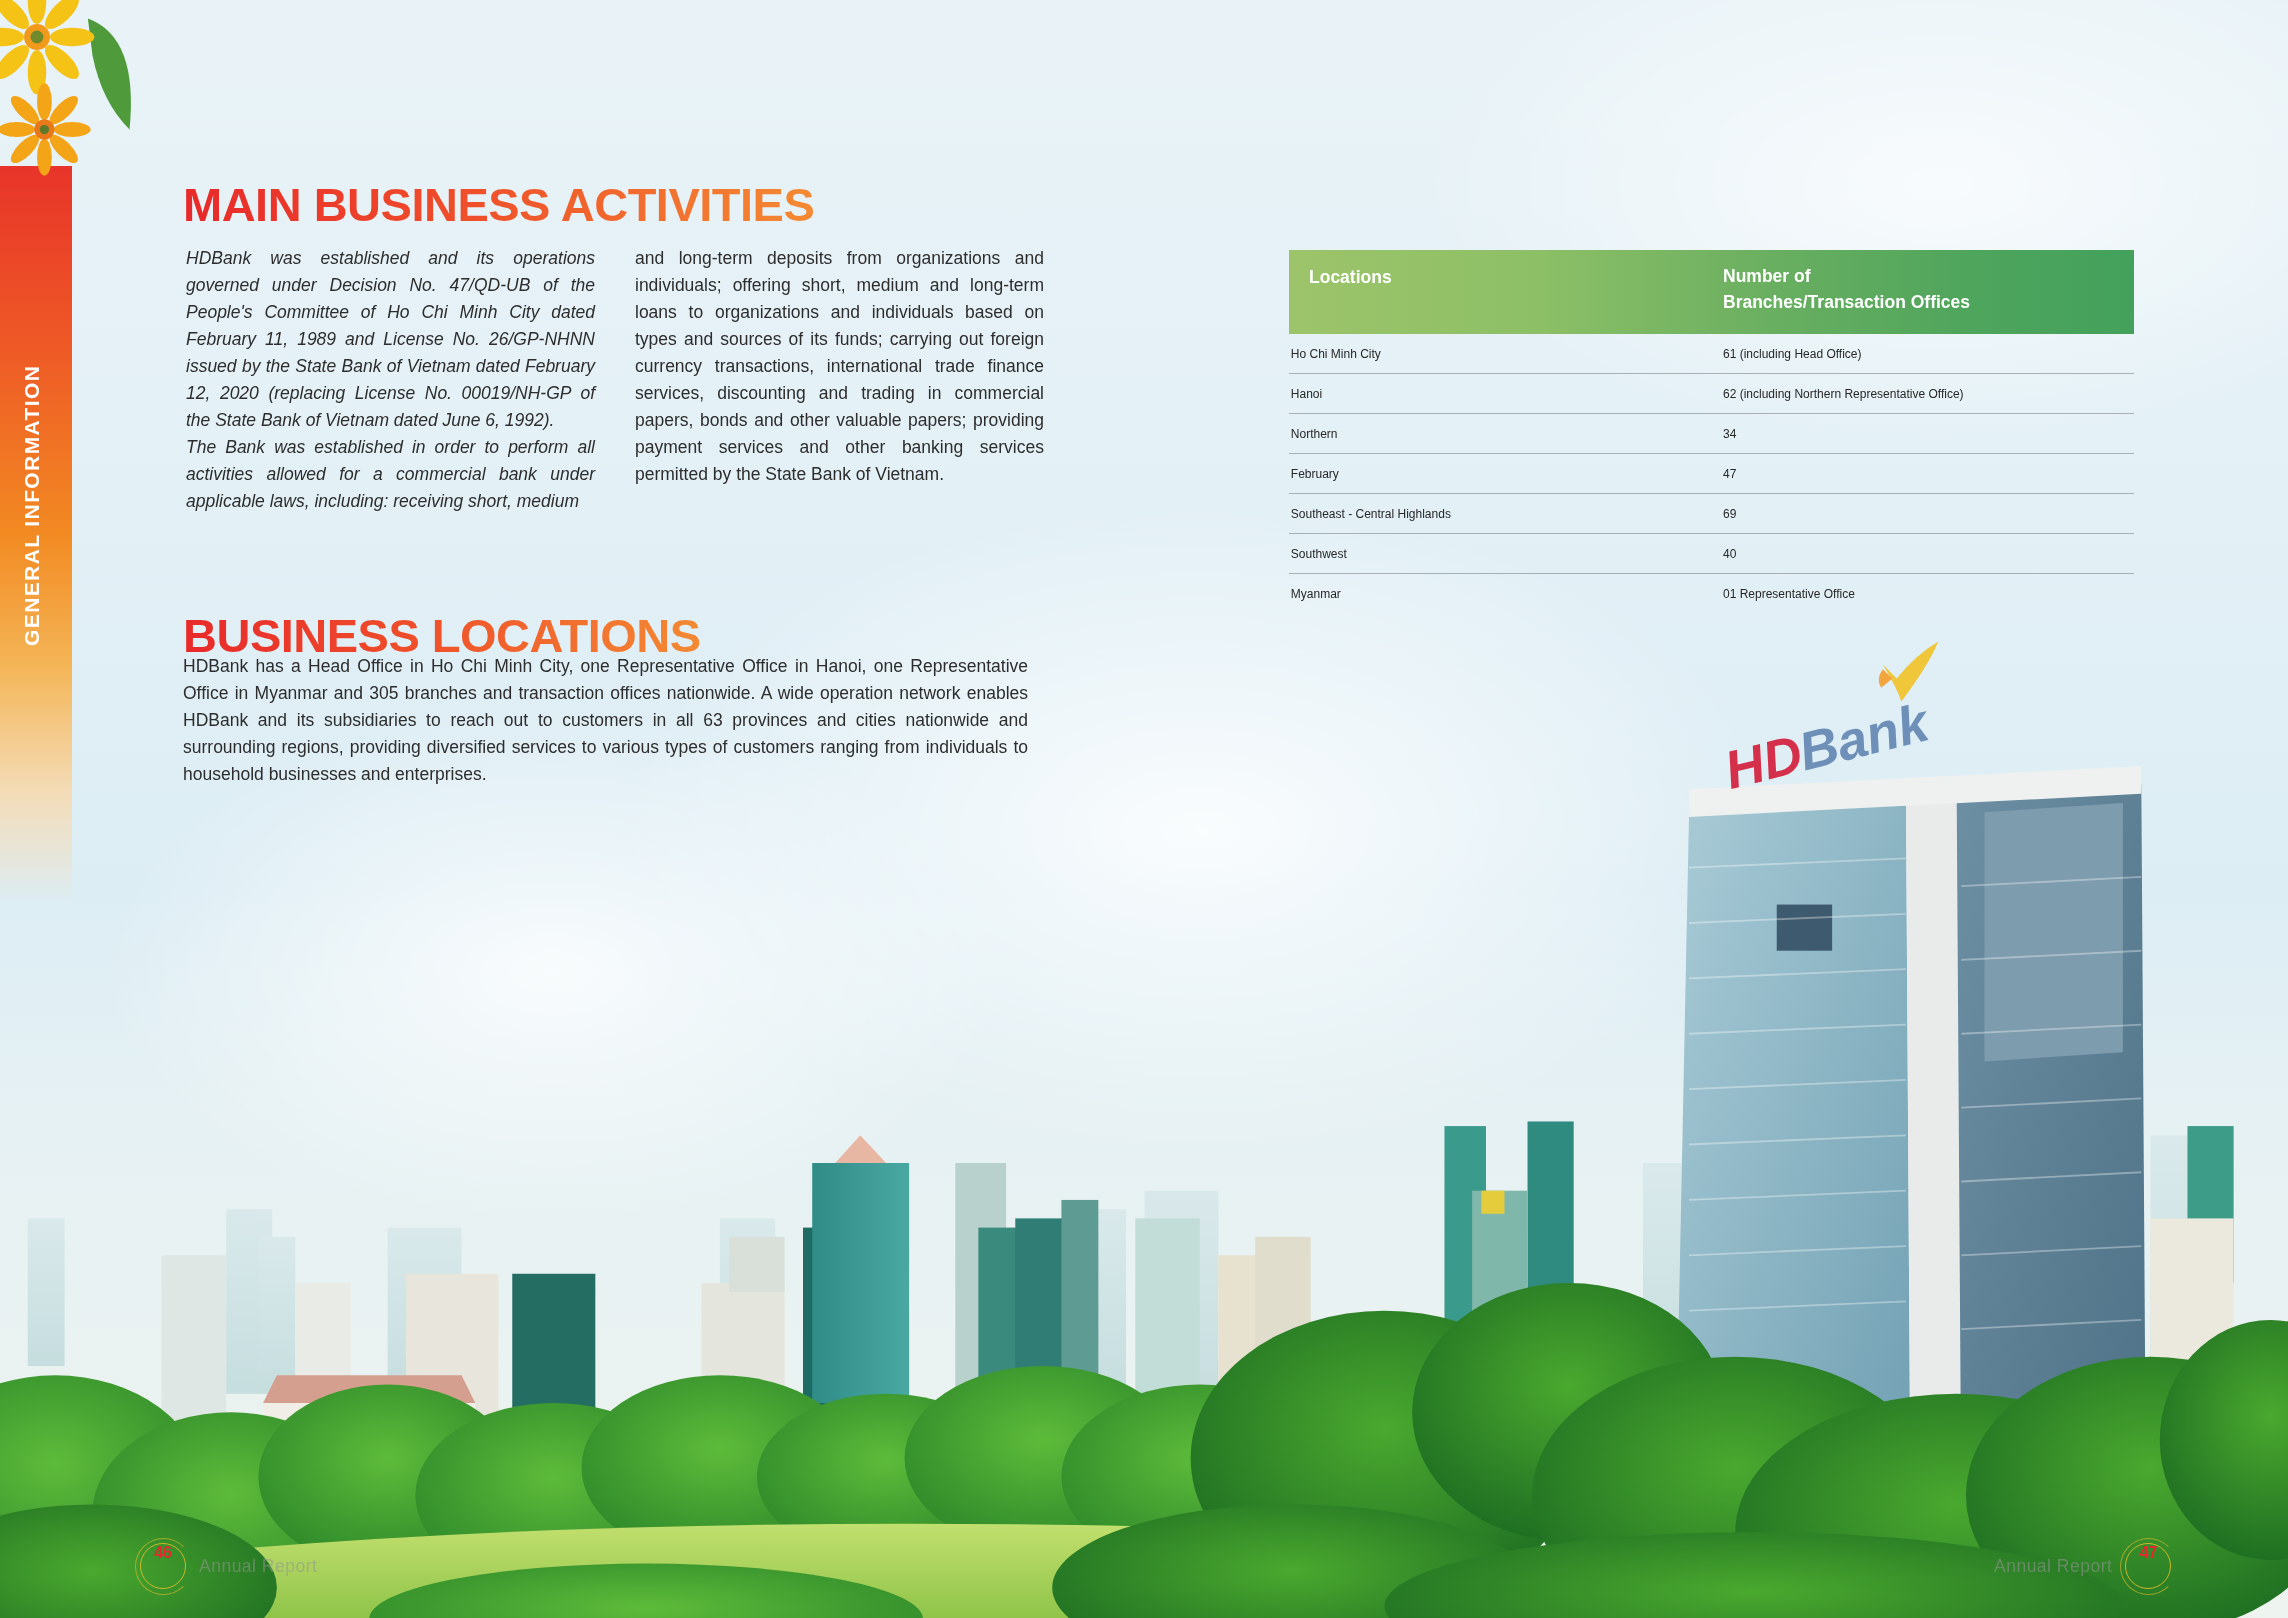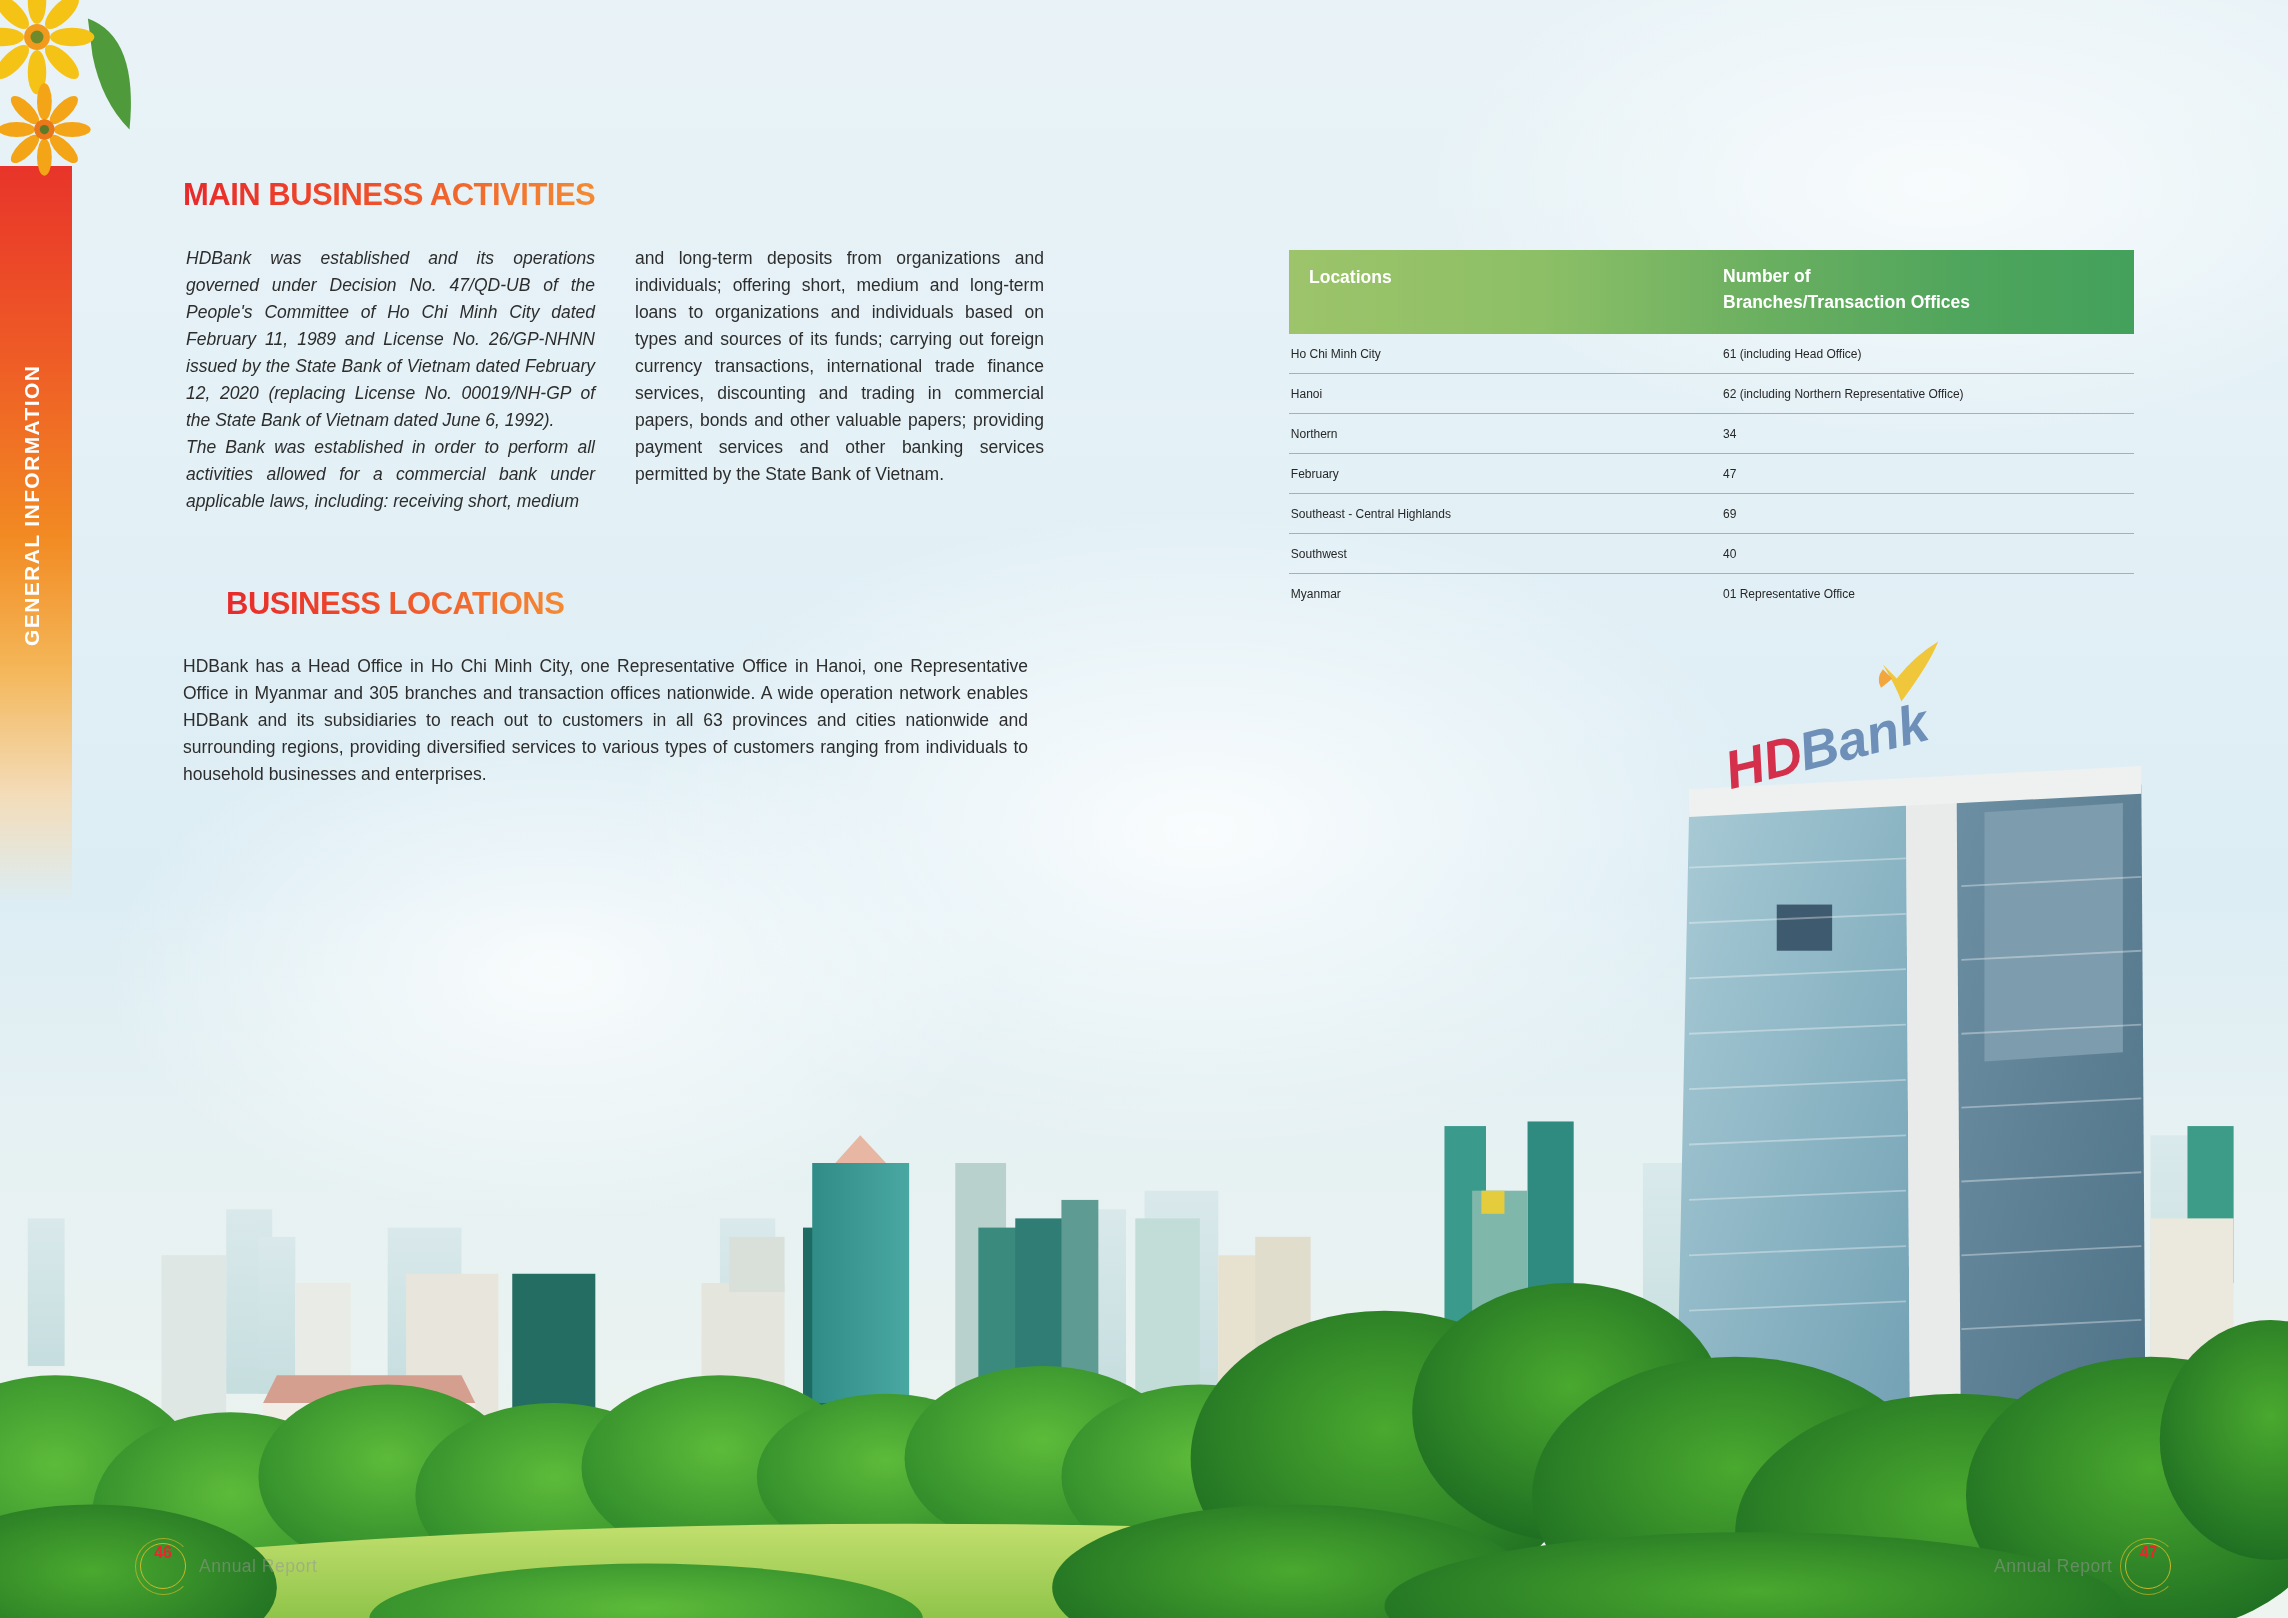--- a/index.html
+++ b/index.html
@@ -28,28 +28,28 @@
     position: absolute; left: 20px; top: 480px;
     transform: rotate(-90deg); transform-origin: left top;
     color: #ffffff; font-weight: bold; font-size: 21px; letter-spacing: 1.4px;
     white-space: nowrap;
   }
   .flowers { position: absolute; left: 0; top: 0; width: 148px; height: 185px; }
 
   
   .section-title {
     position: absolute; left: 183px;
-    font-family: "Liberation Sans", sans-serif; font-weight: bold; font-size: 31px;
+    font-family: "Liberation Sans", sans-serif; font-weight: bold; font-size: 47px;
     letter-spacing: -0.5px;
     background: linear-gradient(90deg, #e8292a 0%, #ef4f2a 45%, #f48a33 100%);
     -webkit-background-clip: text; background-clip: text; color: transparent;
     white-space: nowrap;
   }
   #title-activities { top: 177px; }
-  #title-locations { top: 586px; margin-left: 43px; }
+  #title-locations { top: 608px; }
 
   
   .para {
     position: absolute; font-size: 17.5px; line-height: 27px; color: #2d2d2d;
     text-align: justify;
   }
   #activities-col1 { left: 186px; top: 245px; width: 409px; font-style: italic; }
   #activities-col2 { left: 635px; top: 245px; width: 409px; }
   #locations-text { left: 183px; top: 653px; width: 845px; }
   .para p { margin: 0; }

